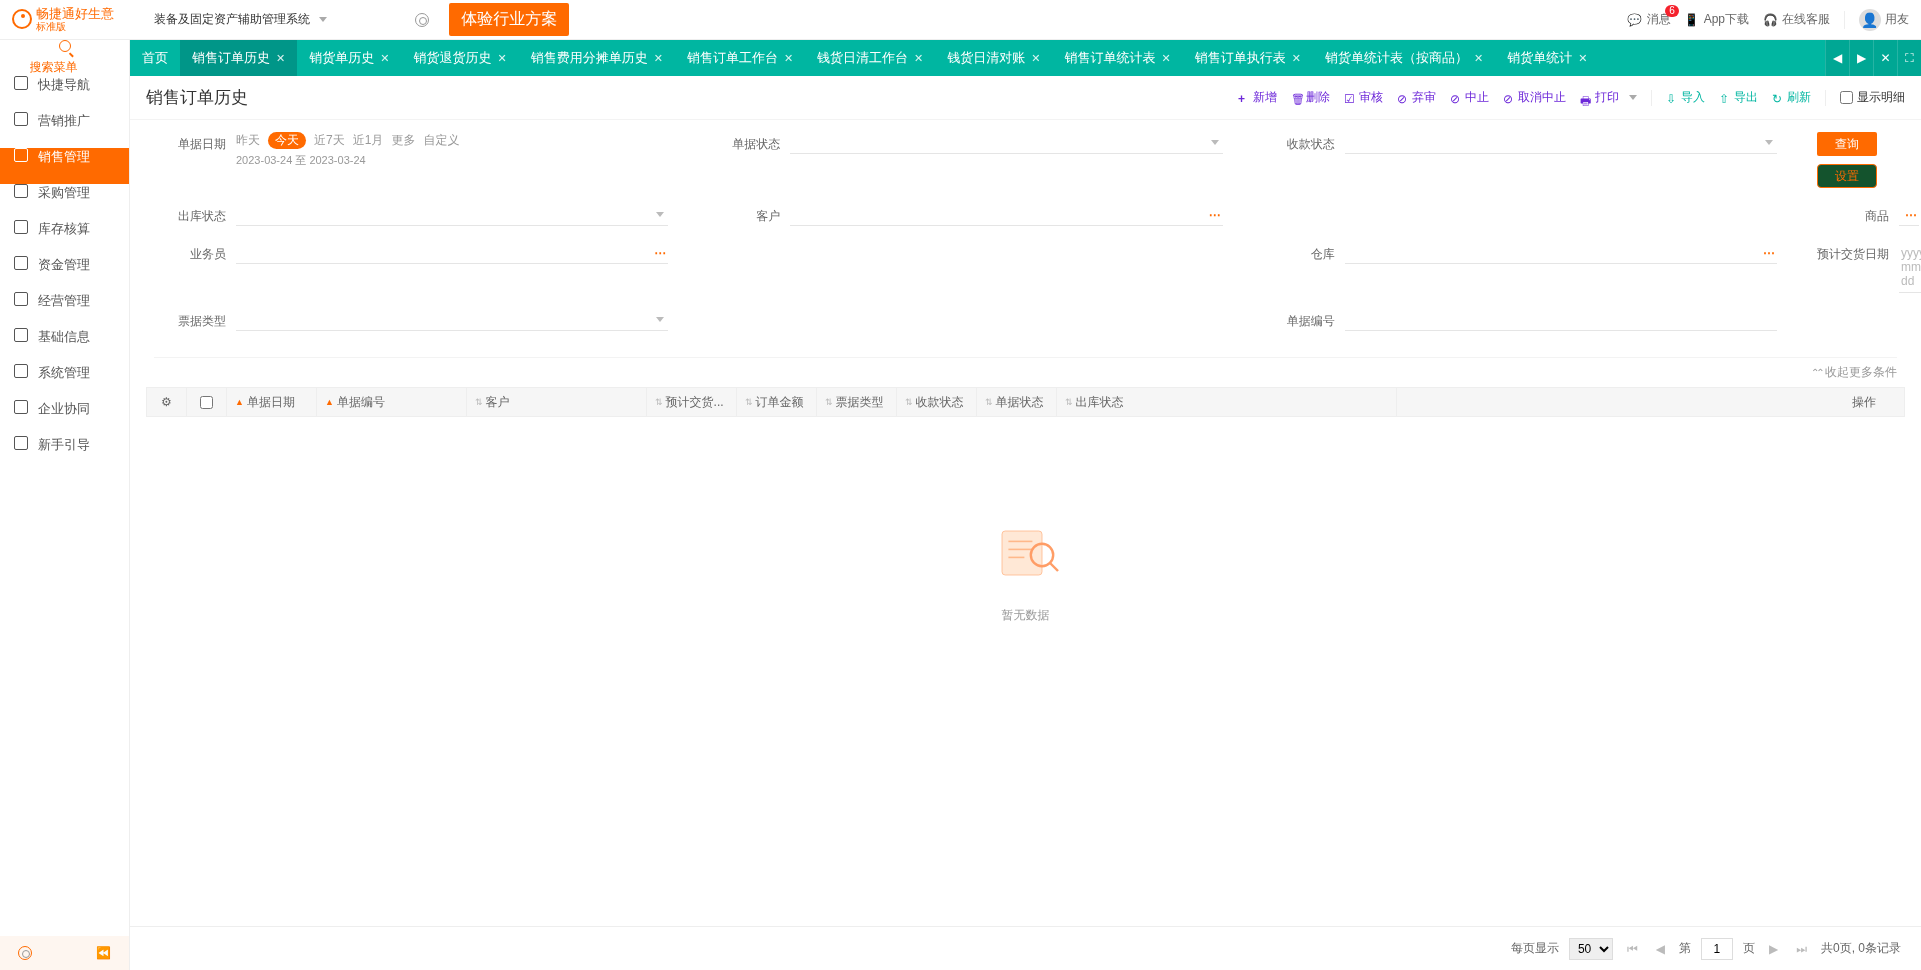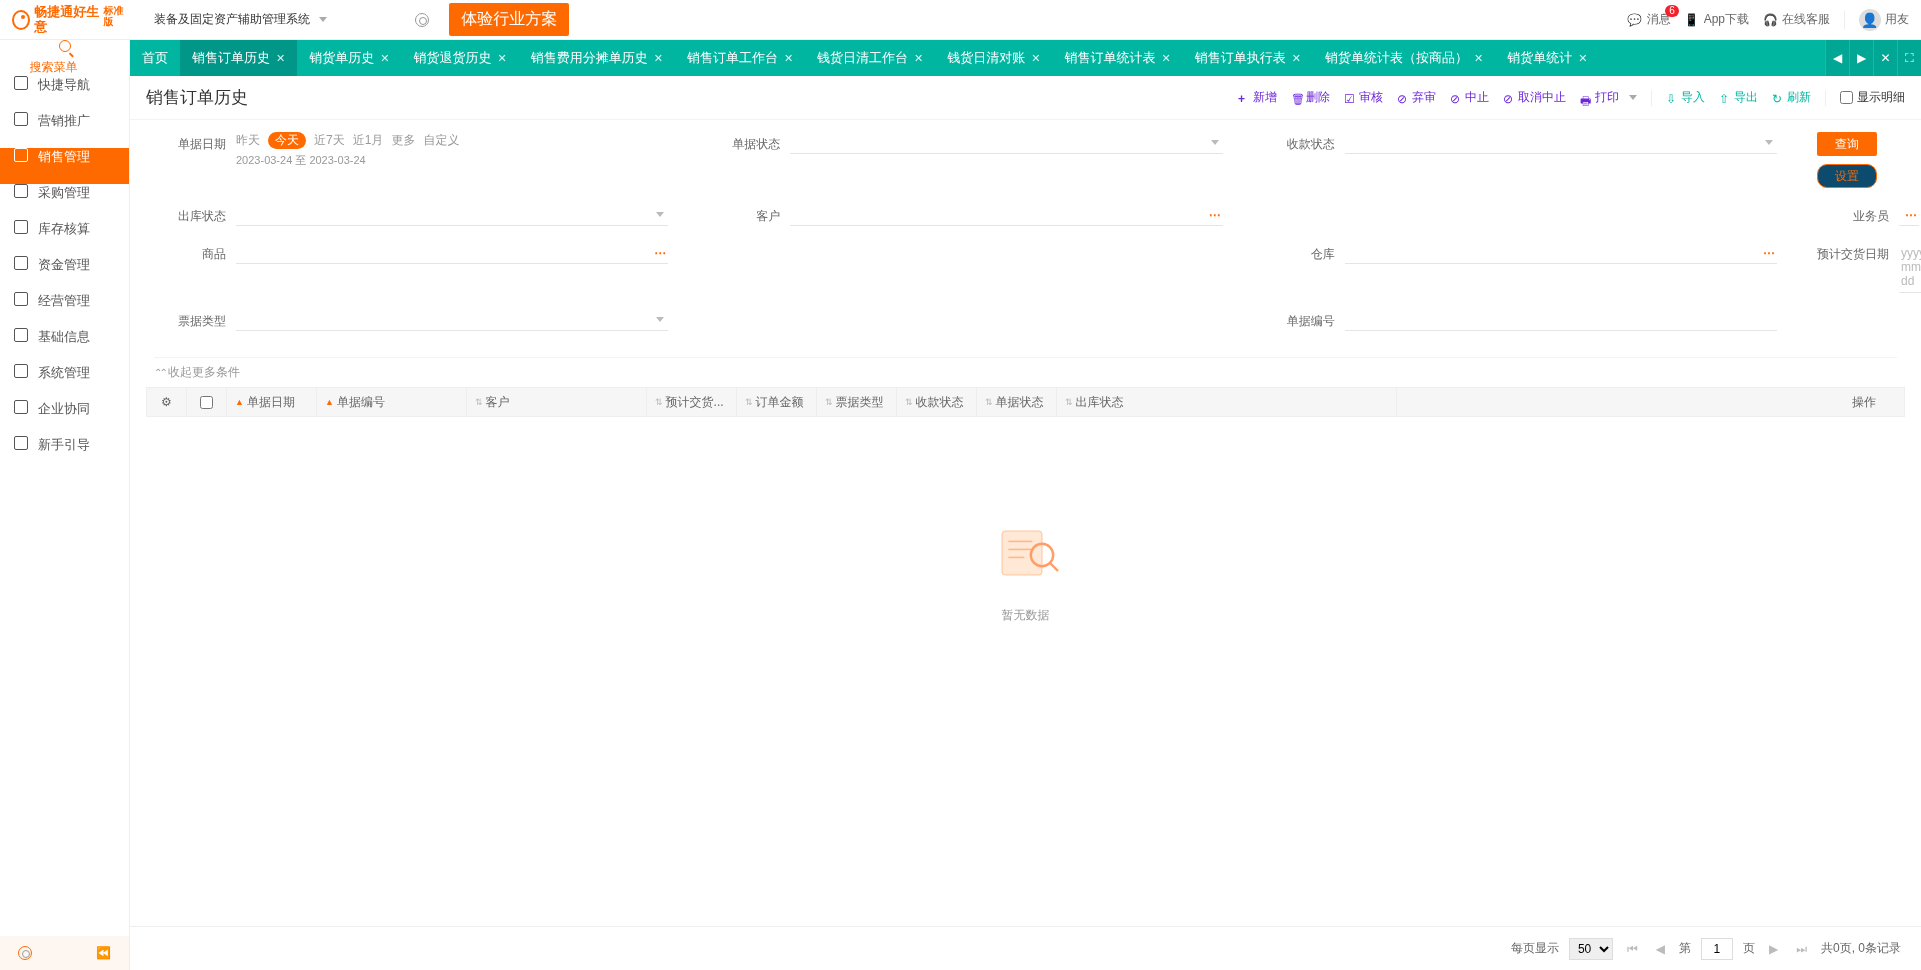--- a/index.html
+++ b/index.html
@@ -3,21 +3,21 @@
 <meta charset="utf-8">
 <style>
 * { box-sizing: border-box; margin: 0; padding: 0; font-family: "Microsoft YaHei", Arial, sans-serif; }
 body { font-size: 12px; color: #333; background: #fff; overflow: hidden; }
 
 
 .top-header { height: 40px; display: flex; align-items: center; padding: 0 12px; border-bottom: 1px solid #eee; }
 .logo-area { display: flex; align-items: center; width: 118px; }
 .logo-icon { width: 20px; height: 20px; border: 2px solid #ff6a00; border-radius: 50%; position: relative; margin-right: 4px;}
 .logo-icon::after { content:""; position:absolute; top:3px; left:7px; width:4px; height:4px; border-radius:50%; background:#ff6a00;}
-.logo-text { color:#ff6a00; font-weight:bold; font-size:13px; display:flex; flex-direction:row; line-height:1.1;}
+.logo-text { color:#ff6a00; font-weight:normal; font-size:13px; display:flex; flex-direction:column; line-height:1.1;}
 .logo-sub { color:#ff6a00; font-size:10px; }
 .sys-select { margin-left: 18px; display:flex; align-items:center; gap:8px; }
 .sys-name { padding: 4px 80px 4px 6px; font-size:12px; position:relative; }
 .chev-down { display:inline-block; width:0; height:0; border-left:4px solid transparent; border-right:4px solid transparent; border-top:5px solid #aaa; margin-left:6px; vertical-align:middle;}
 .gear-icon { width:14px; height:14px; border:1px solid #999; border-radius:50%; position:relative; display:inline-block;}
 .gear-icon::before{content:"";position:absolute;top:3px;left:3px;width:6px;height:6px;border:1px solid #999;border-radius:50%;}
 .btn-orange-solid { background:#ff6a00; color:#fff; border:none; padding:6px 12px; border-radius:2px; font-size:16px; cursor:pointer; margin-left:12px;}
 .header-right { margin-left:auto; display:flex; align-items:center; gap:14px; color:#666; }
 .header-right .hr-item { display:flex; align-items:center; gap:4px; cursor:pointer; font-size:12px;}
 .msg-icon { position:relative; }
@@ -74,25 +74,25 @@
 .f-inputwrap { flex:1; margin-left:10px; }
 .f-input { width:100%; border:none; border-bottom:1px solid #e5e5e5; padding:4px 18px 4px 2px; font-size:12px; color:#333; position:relative; min-height:22px;}
 .f-input.has-dots::after { content:"\22EF"; position:absolute; right:2px; color:#ff6a00; font-weight:bold;}
 .f-input.has-chev::after { content:""; position:absolute; right:4px; top:8px; width:0;height:0;border-left:4px solid transparent;border-right:4px solid transparent;border-top:5px solid #bbb;}
 .date-links { display:flex; gap:8px; font-size:12px; }
 .date-links span { color:#999; cursor:pointer;}
 .date-links .pill { background:#ff6a00; color:#fff; border-radius:9px; padding:0 7px; line-height:16px;}
 .date-range-text { color:#999; font-size:11px; margin-top:4px;}
 .query-btns { display:flex; flex-direction:column; gap:8px; }
 .btn-query { background:#ff6a00; color:#fff; border:none; width:60px; height:24px; border-radius:2px; cursor:pointer; font-size:12px;}
-.btn-set { background:#0c4a6e; color:#ff6a00; border:1px solid #ff6a00; width:60px; height:24px; border-radius:10px; cursor:pointer; font-size:12px;}
+.btn-set { background:#14532d; color:#ff6a00; border:1px solid #ff6a00; width:60px; height:24px; border-radius:4px; cursor:pointer; font-size:12px;}
 .date-pair { display:flex; align-items:center; gap:8px;}
 .date-box { flex:1; border-bottom:1px solid #e5e5e5; padding:4px 18px 4px 2px; position:relative; color:#bbb; font-size:12px;}
 .date-box::after{content:"\1F4C5"; position:absolute; right:2px; color:#ff6a00; font-size:11px;}
-.collapse-bar { text-align:left; padding:6px 0; color:#999; font-size:12px; cursor:pointer; margin-top:10px; border-top:1px solid #f3f3f3;}
+.collapse-bar { text-align:right; padding:6px 0; color:#999; font-size:12px; cursor:pointer; margin-top:10px; border-top:1px solid #f3f3f3;}
 .collapse-bar::before{content:"\2303\2303 "; letter-spacing:-3px; font-size:10px;}
 
 
 .table-wrap { flex:1; overflow:auto; padding:0 16px; }
 .thead-row { display:flex; background:#f6f6f6; border:1px solid #eee; height:30px; align-items:stretch;}
 .th { display:flex; align-items:center; padding:0 8px; font-size:12px; color:#666; border-right:1px solid #eee; position:relative;}
 .th .sort-asc{ color:#ff6a00; margin-right:3px; font-size:9px;}
 .th-gear{width:40px; justify-content:center;}
 .th-chk{width:40px; justify-content:center;}
 .th input[type=checkbox]{width:13px;height:13px;}
@@ -358,27 +358,27 @@
       </div>
       <div class="f-field">
         <div class="f-label">客户</div>
         <div class="f-inputwrap">
             <div class="f-input has-dots"></div>
           </div>
       </div>
       <div></div>
 
       <div class="f-field">
+        <div class="f-label">商品</div>
+        <div class="f-inputwrap">
+            <div class="f-input has-dots"></div>
+          </div>
+      </div>
+      <div class="f-field">
         <div class="f-label">业务员</div>
-        <div class="f-inputwrap">
-            <div class="f-input has-dots"></div>
-          </div>
-      </div>
-      <div class="f-field">
-        <div class="f-label">商品</div>
         <div class="f-inputwrap">
             <div class="f-input has-dots"></div>
           </div>
       </div>
       <div></div>
 
       <div class="f-field">
         <div class="f-label">仓库</div>
         <div class="f-inputwrap">
             <div class="f-input has-dots"></div>

